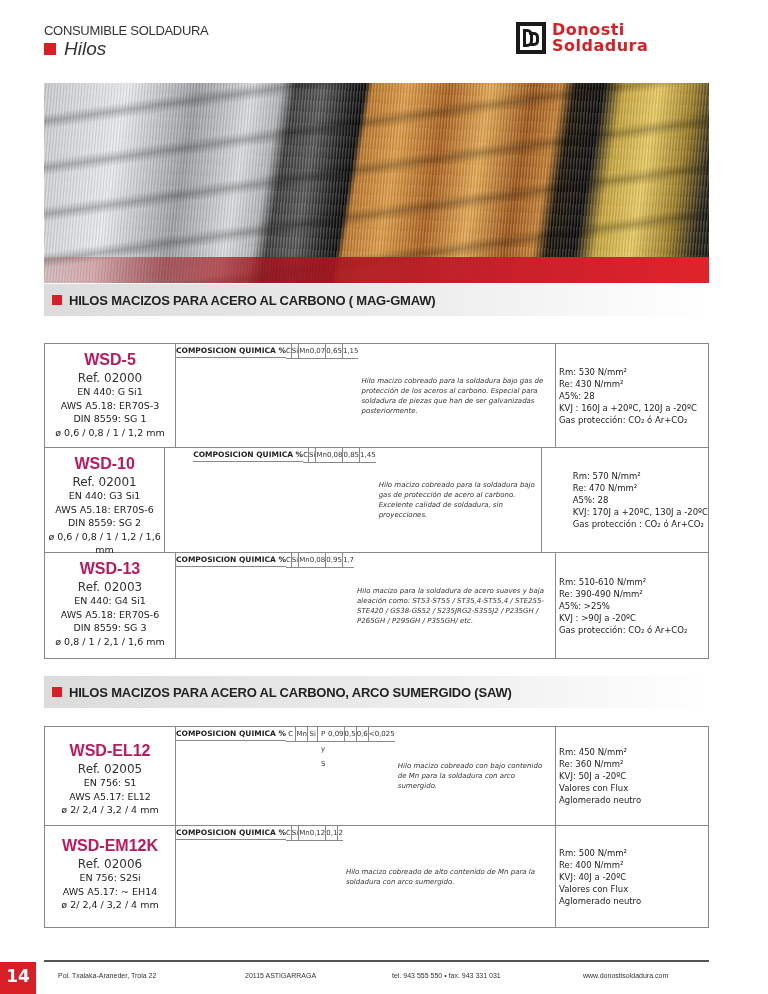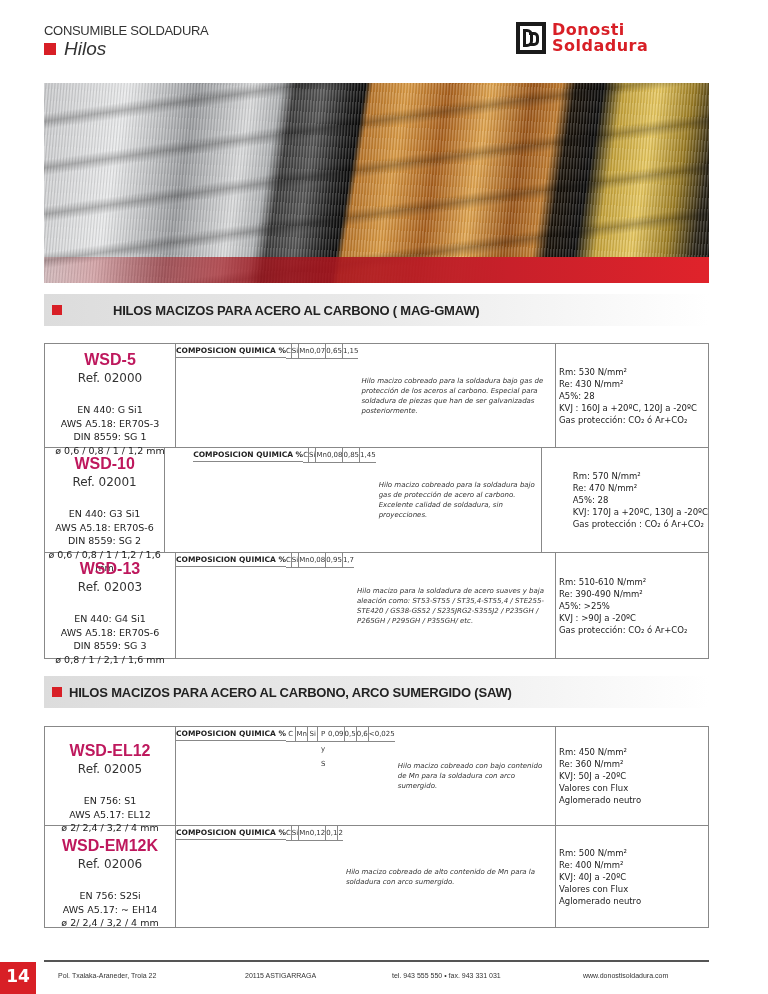--- a/index.html
+++ b/index.html
@@ -37,21 +37,21 @@
     background: linear-gradient(90deg, #dcdcdc 0%, #eaeaea 50%, #ffffff 100%); display: flex; align-items: center; padding-left: 8px; }
   .section-bar .sq { width: 10px; height: 10px; background: #d81f26; margin-right: 7px; }
   .section-bar span { font-size: 13px; font-weight: bold; color: #222; font-family: "Liberation Sans", sans-serif; letter-spacing: -0.2px; }
 
   .tbl { position: absolute; left: 44px; width: 665px; border: 1px solid #888; }
   .row { display: flex; border-top: 1px solid #888; }
   .row:first-child { border-top: none; }
   .c-left { width: 131px; border-right: 1px solid #888; text-align: center; padding-top: 6px; }
   .c-left .name { font-size: 16px; font-weight: bold; color: #be185d; font-family: "Liberation Sans", sans-serif; line-height: 20px; }
   .c-left .ref { font-size: 12px; color: #333; margin-top: 1px; }
-  .c-left .specs { margin-top: 18px; font-size: 9.5px; line-height: 13.5px; color: #222; }
+  .c-left .specs { margin-top: 0; font-size: 9.5px; line-height: 13.5px; color: #222; }
   .c-mid { width: 380px; border-right: 1px solid #888; display: flex; flex-direction: row; }
   .c-mid .comp-title { text-align: center; font-size: 7.5px; font-weight: bold; height: 14px; line-height: 14px; border-bottom: 1px solid #888; color: #222; }
   .c-mid .comp-row { display: flex; height: 15px; border-bottom: 1px solid #888; }
   .c-mid .comp-row div { flex: 1; text-align: center; font-size: 7px; line-height: 15px; border-right: 1px solid #888; color: #333; }
   .c-mid .comp-row div:last-child { border-right: none; }
   .c-mid .desc { flex: 1; display: flex; align-items: center; padding: 0 3px; font-size: 7px; font-style: italic; line-height: 10px; color: #333; }
   .c-right { flex: 1; display: flex; align-items: center; padding-left: 3px; }
   .c-right .props { font-size: 8.5px; line-height: 12px; color: #222; }
   .c-right .props div { white-space: nowrap; }
 
@@ -79,21 +79,21 @@
     <div>Soldadura</div>
   </div>
 </div>
 
 <div class="photo">
   <div class="lines"></div>
   <div class="shadow"></div>
   <div class="band"></div>
 </div>
 
-<div class="section-bar" style="top:294px;gap:44px;">
+<div class="section-bar" style="top:284px;">
   <div class="sq"></div>
   <span>HILOS MACIZOS PARA ACERO AL CARBONO ( MAG-GMAW)</span>
 </div>
 
 <div class="tbl" style="top:343px;">
 
   <div class="row" style="height:103px;">
     <div class="c-left">
       <div class="name">WSD-5</div>
       <div class="ref">Ref. 02000</div>

